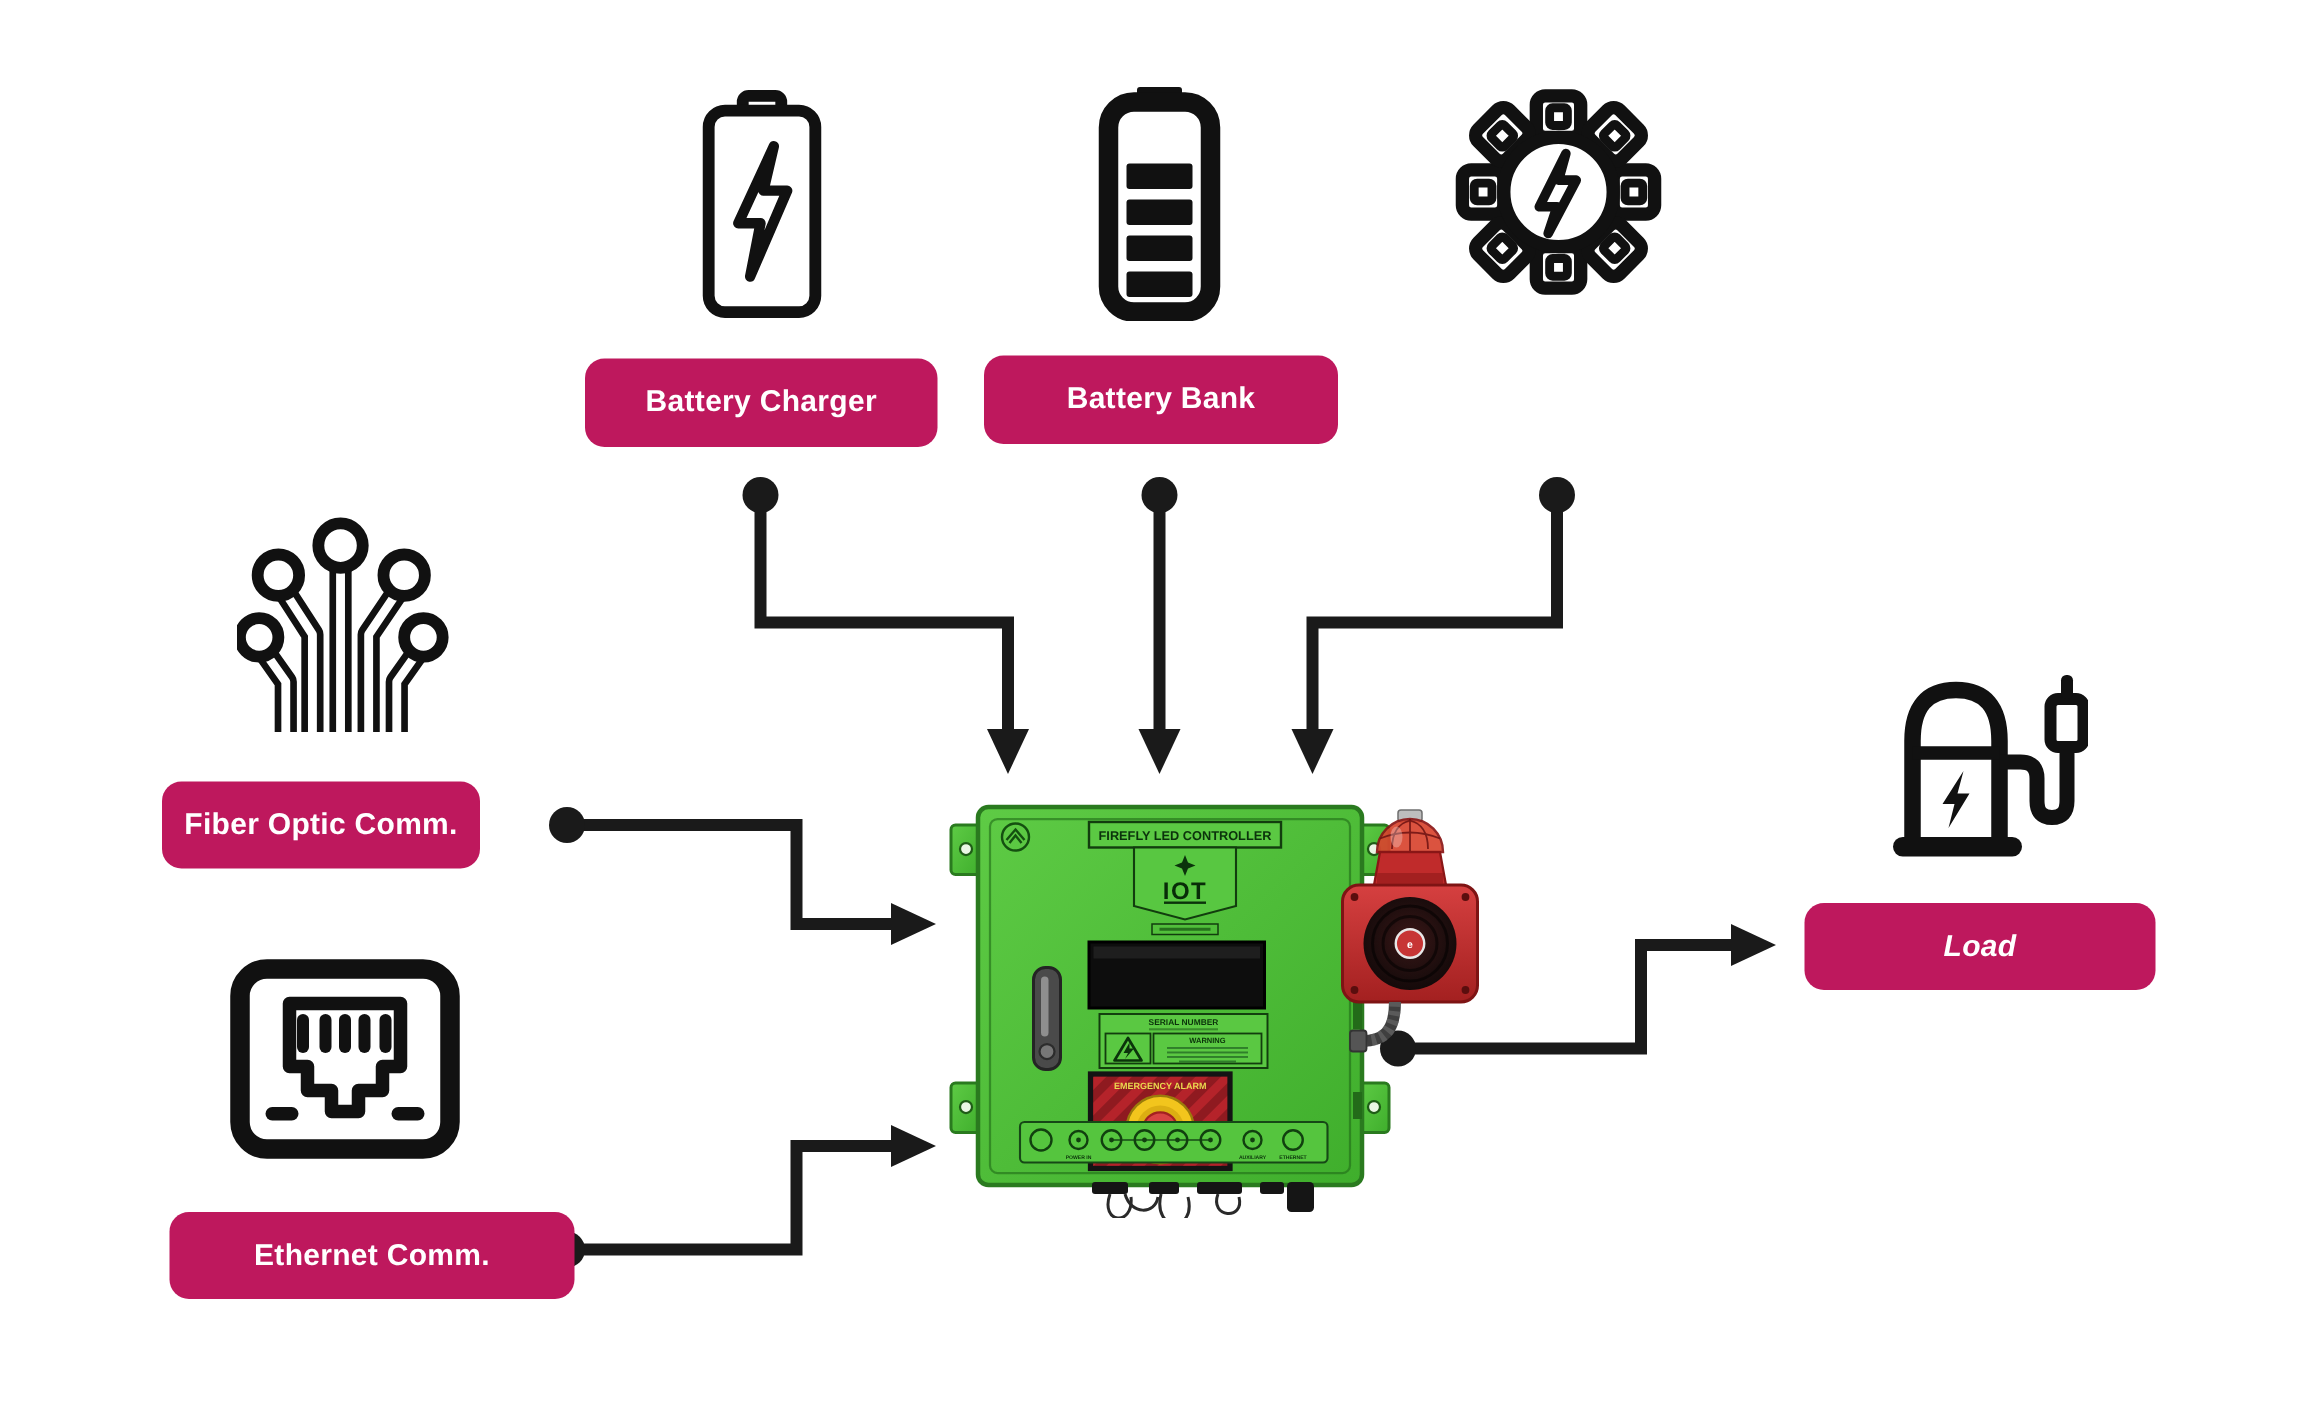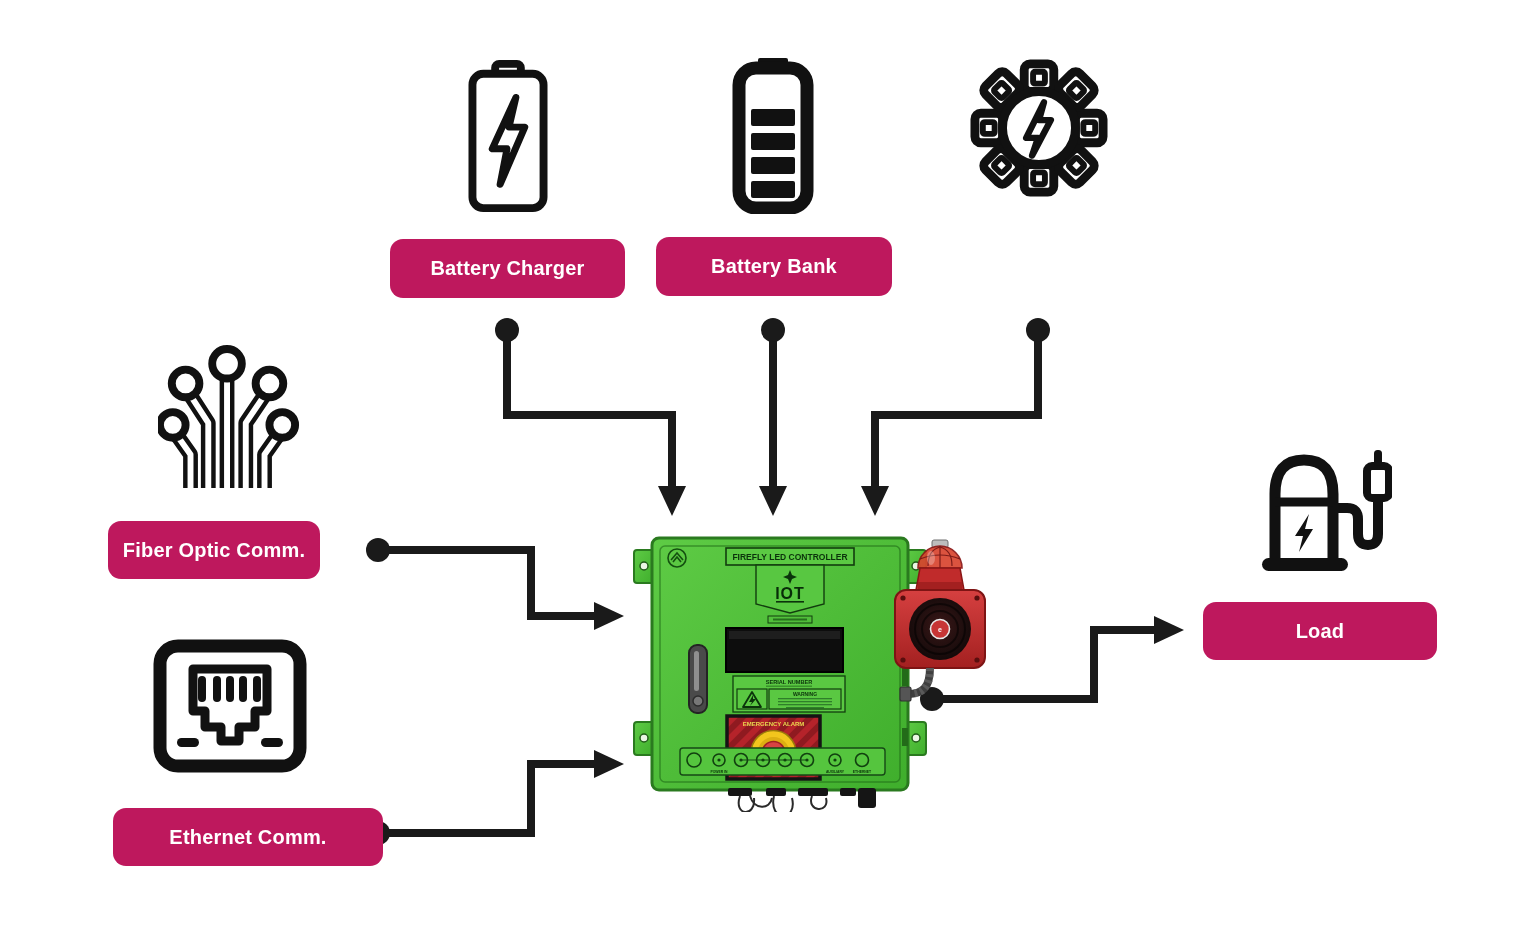--- a/index.html
+++ b/index.html
@@ -140,21 +140,21 @@
       <path d="M78,70 H92 Q103,70 103,81 V96 Q103,107 113,107 Q123,107 123,96 V60" fill="none" stroke="#111" stroke-width="10"></path>
       <rect x="112" y="28" width="22" height="32" rx="5" fill="#fff" stroke="#111" stroke-width="8"></rect>
       <rect x="119" y="12" width="8" height="16" rx="3.5" fill="#111"></rect>
     </svg>
   </div>
 
   <div class="label" style="left:390px;top:239px;width:235px;height:59px;">Battery Charger</div>
   <div class="label" style="left:656px;top:237px;width:236px;height:59px;">Battery Bank</div>
   <div class="label" style="left:108px;top:521px;width:212px;height:58px;">Fiber Optic Comm.</div>
   <div class="label" style="left:113px;top:808px;width:270px;height:58px;">Ethernet Comm.</div>
-  <div class="label" style="left:1203px;top:602px;width:234px;height:58px;">Load</div>
+  <div class="label" style="left:1203px;top:602px;width:234px;height:58px;font-style:italic;">Load</div>
 
   <svg class="ctrl" style="left:630px;top:520px;width:360px;height:292px;" viewBox="0 0 360 292">
     <defs>
       <linearGradient id="cabG" x1="0" y1="0" x2="1" y2="1">
         <stop offset="0" stop-color="#5ecb45"></stop>
           <stop offset="1" stop-color="#3fae2c"></stop>
       </linearGradient>
       <radialGradient id="spkG" cx="0.5" cy="0.45" r="0.6">
         <stop offset="0" stop-color="#3a1717"></stop>
           <stop offset="0.7" stop-color="#1c0d0d"></stop>

